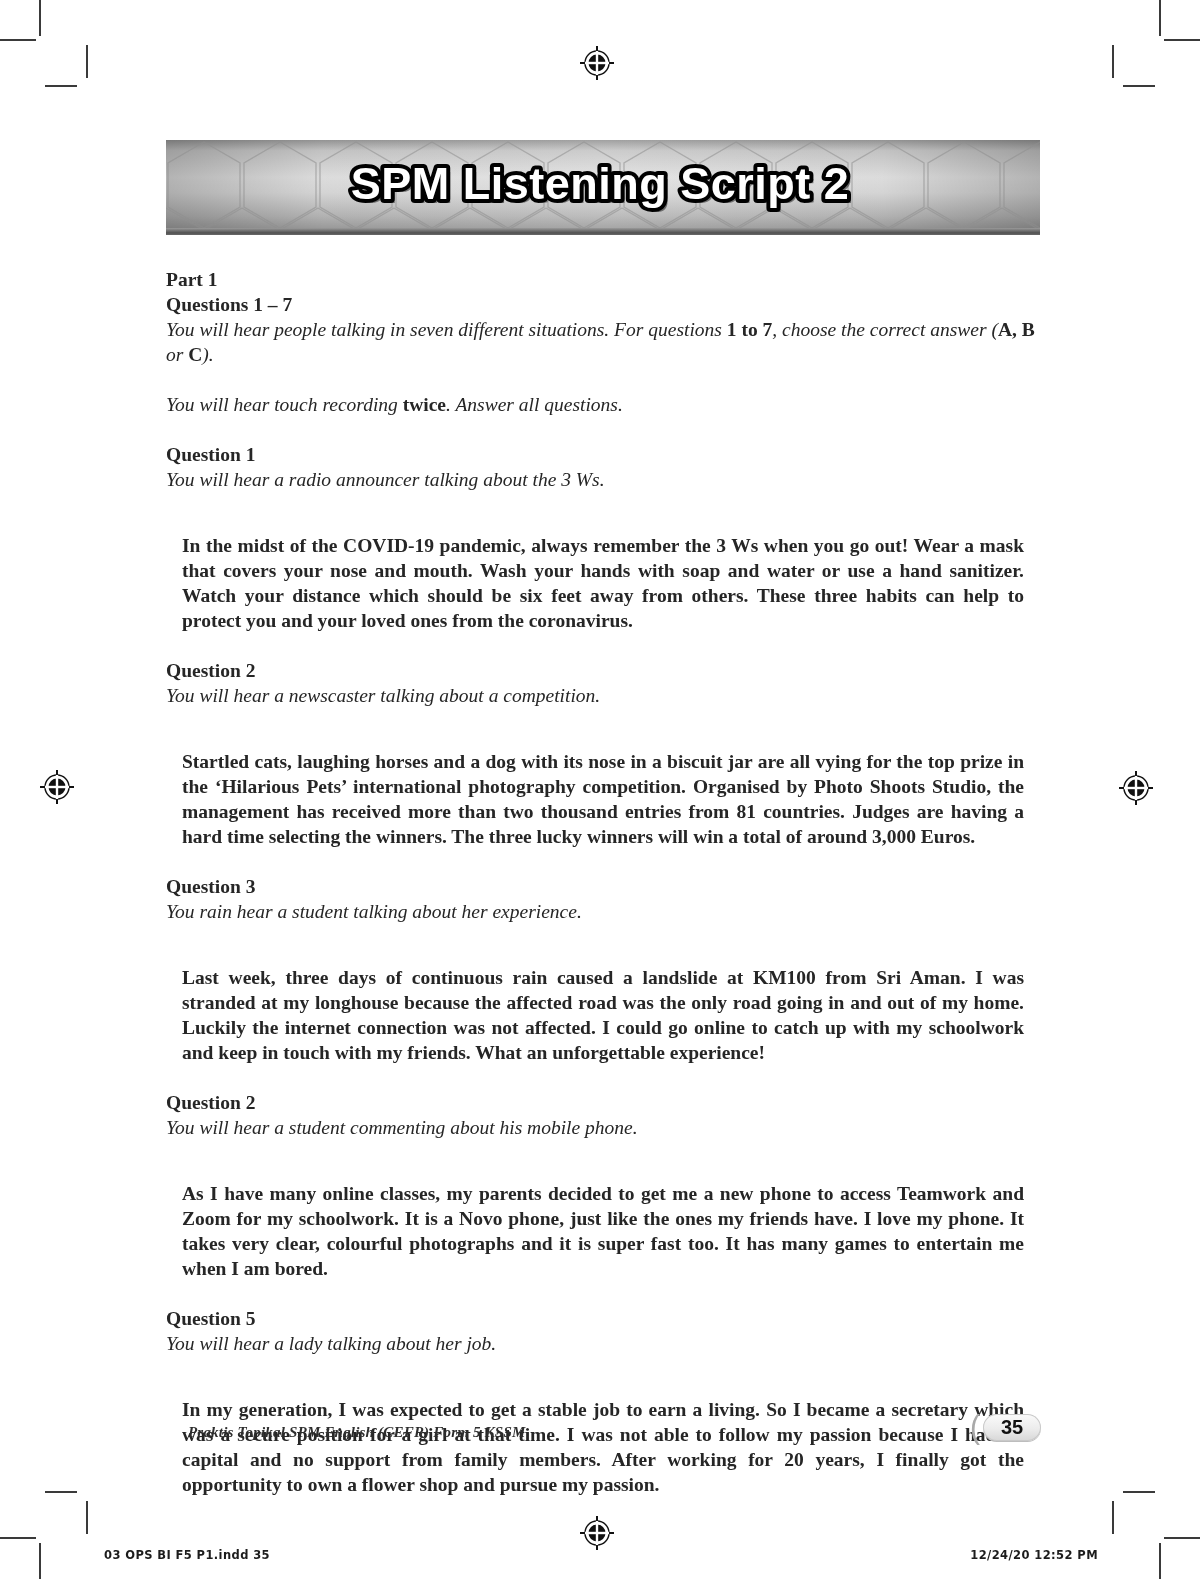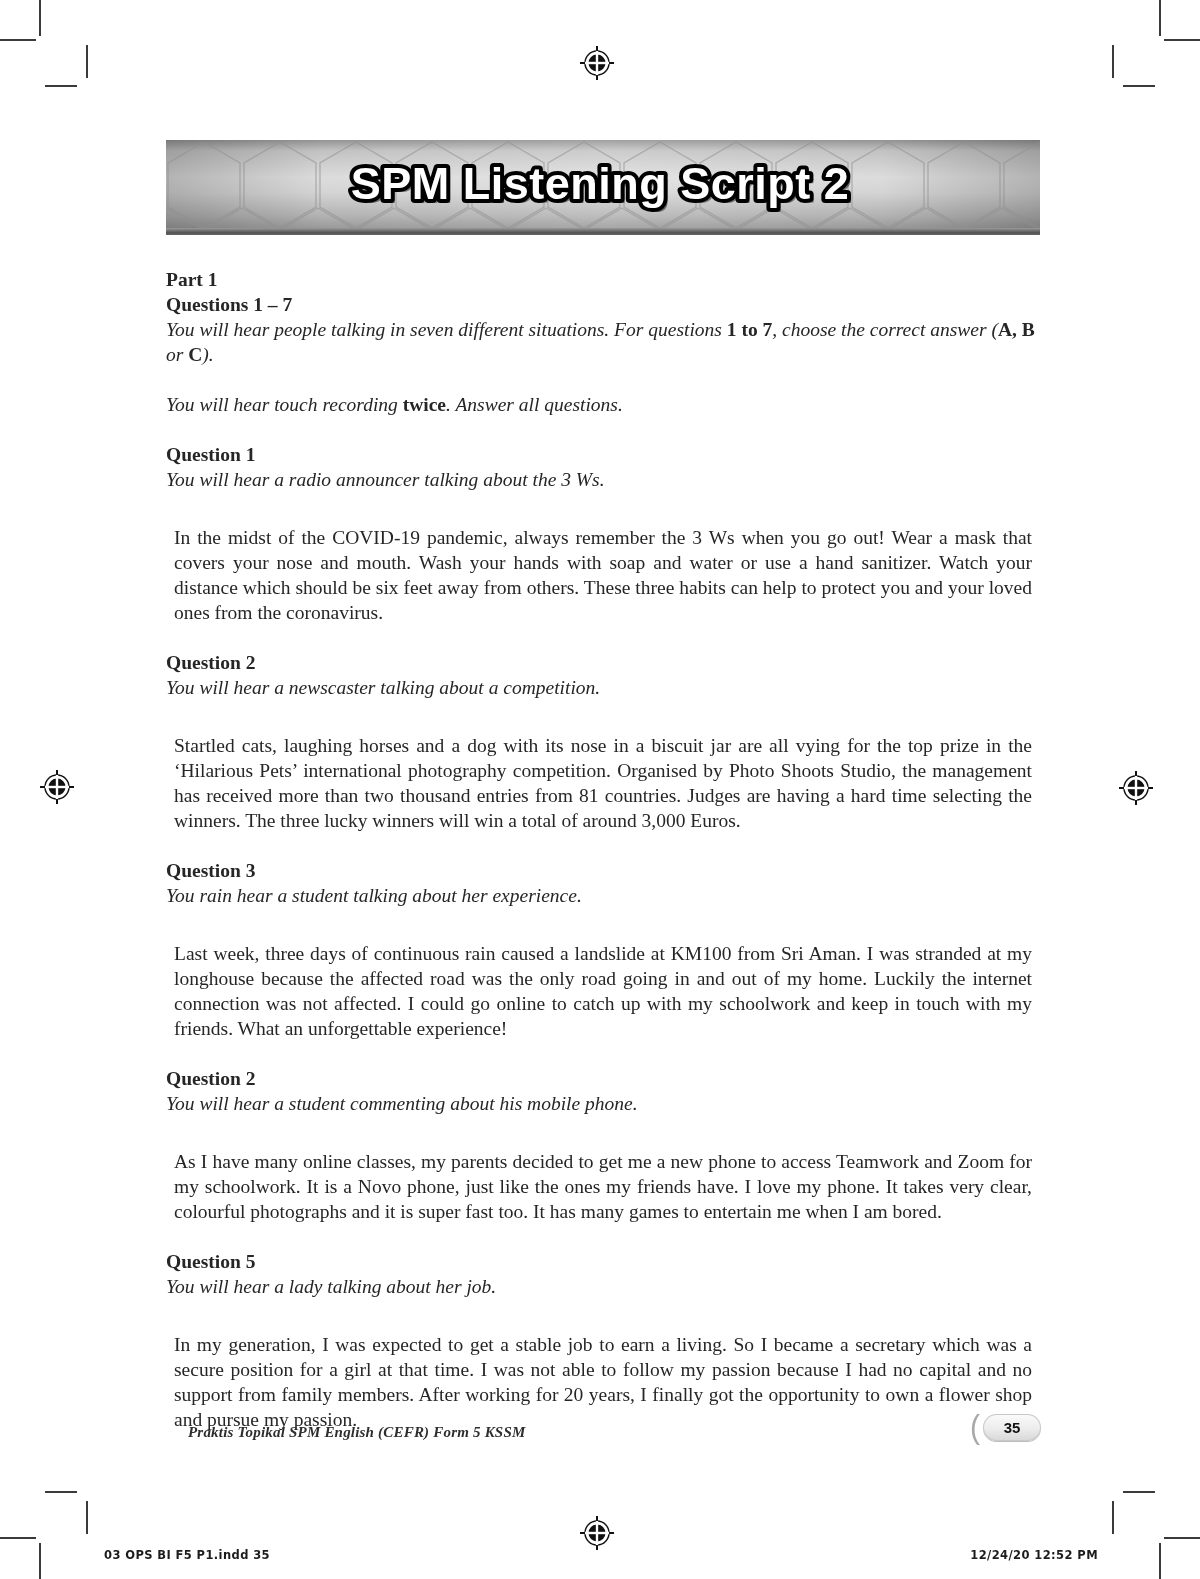--- a/index.html
+++ b/index.html
@@ -20,37 +20,37 @@
       linear-gradient(180deg,#969696 0%,#c6c6c6 12%,#e0e0e0 42%,#d8d8d8 60%,#b6b6b6 86%,#9d9d9d 100%);
     }
   .banner-hex{position:absolute;left:0;top:0;width:100%;height:100%;}
   .banner-title-svg{position:absolute;left:0;top:0;width:100%;height:100%;}
   .banner-strip{height:7px;background:linear-gradient(180deg,#9a9a9a 0%,#515151 70%,#6a6a6a 100%);}
 
   
   .textcol{margin-top:32px;font-size:19.5px;line-height:25px;}
   .h{font-weight:bold;margin:0;}
   .desc{font-style:italic;margin:0;}
-  .script{text-align:justify;margin:8px;}
+  .script{text-align:justify;margin:16px;font-weight:bold;}
   .gap{height:25px;}
   .b-roman{font-style:normal;font-weight:bold;}
   .qblock{margin-top:25px;}
 
   
   .footer-title{position:absolute;left:172px;top:1424px;font-style:italic;font-weight:bold;
                 font-size:15px;color:#2e2e2e;letter-spacing:0.2px;margin-left:16px;}
   .page-badge-wrap{position:absolute;left:970px;top:1410px;display:flex;align-items:center;}
   .badge-bracket{color:#a9a9a9;font-size:30px;font-family:"Liberation Sans",sans-serif;
                  font-weight:normal;margin-right:3px;transform:scaleY(1.1);}
   .page-badge{width:58px;height:27px;border-radius:14px;
               background:linear-gradient(180deg,#fbfbfb 0%,#ececec 55%,#d7d7d7 100%);
               box-shadow:inset 0 0 0 1px #c9c9c9, 0 1px 0 #bdbdbd;
               display:flex;align-items:center;justify-content:center;}
   .page-badge span{font-family:"Liberation Sans","DejaVu Sans",sans-serif;
-                   font-weight:bold;font-size:15px;color:#111;}
+                   font-weight:bold;font-size:20px;color:#111;}
 
   
   .slug-text{position:absolute;top:1548px;font-family:"DejaVu Sans","Liberation Sans",sans-serif;
              font-size:11.5px;font-weight:600;color:#1c1c1c;letter-spacing:0.4px;}
   .slug-left{left:104px;}
   .slug-right{right:102px;}
 </style>
 </head>
 <body>
 

